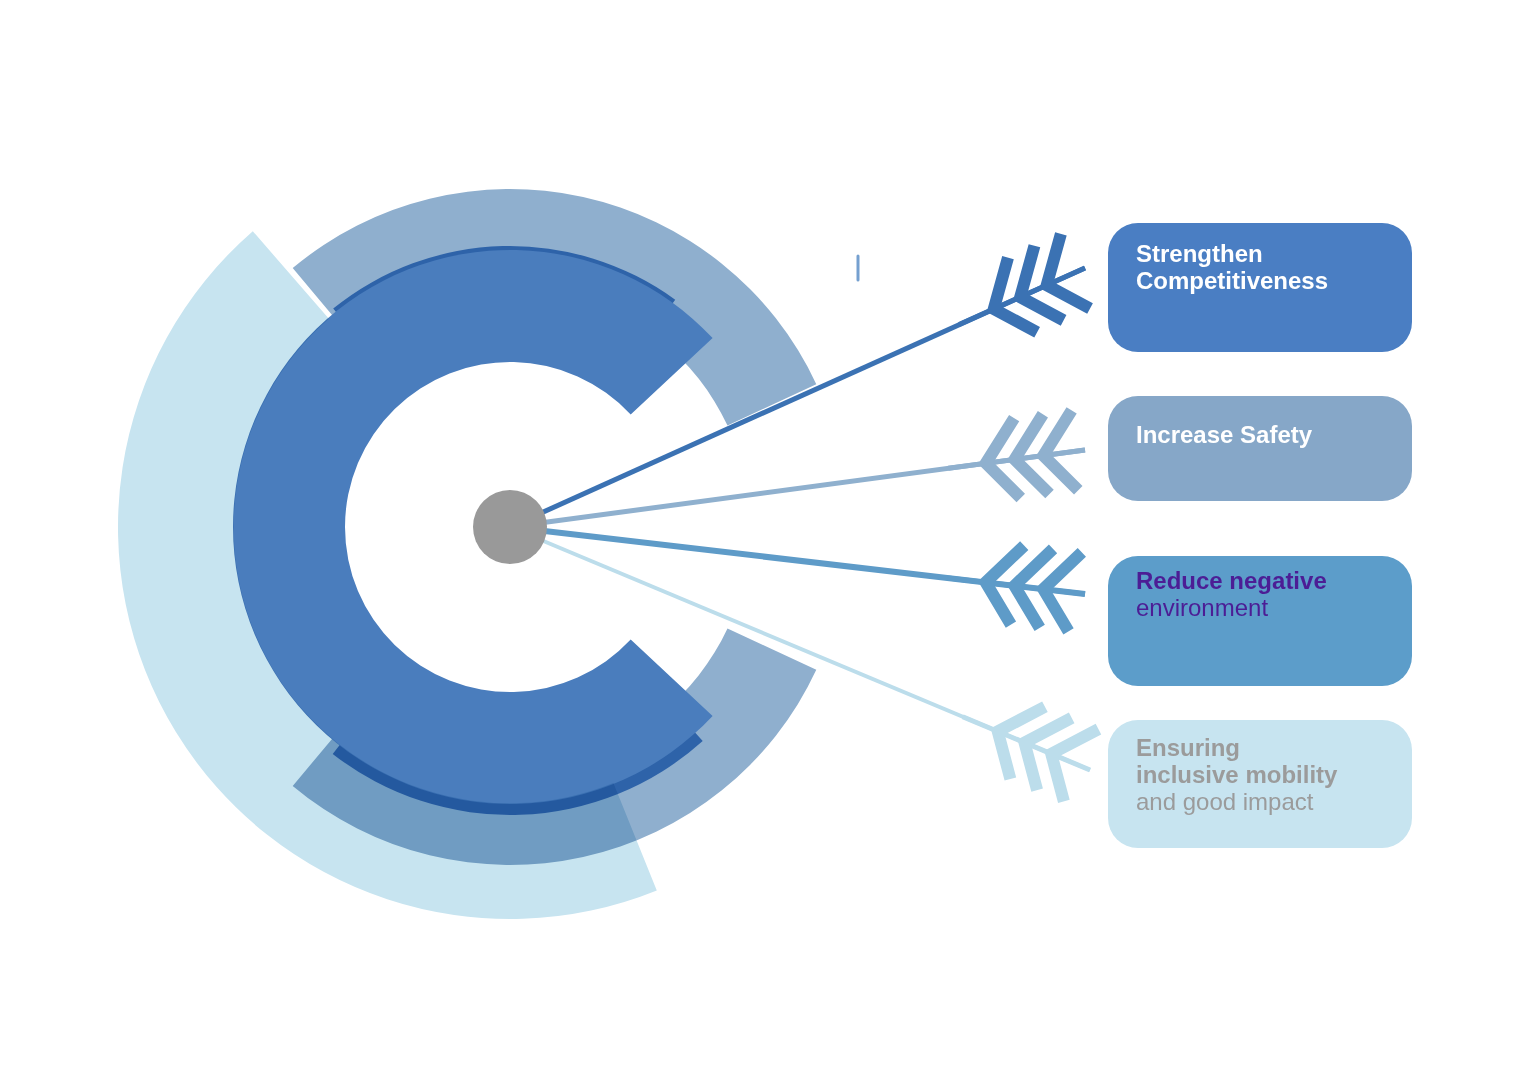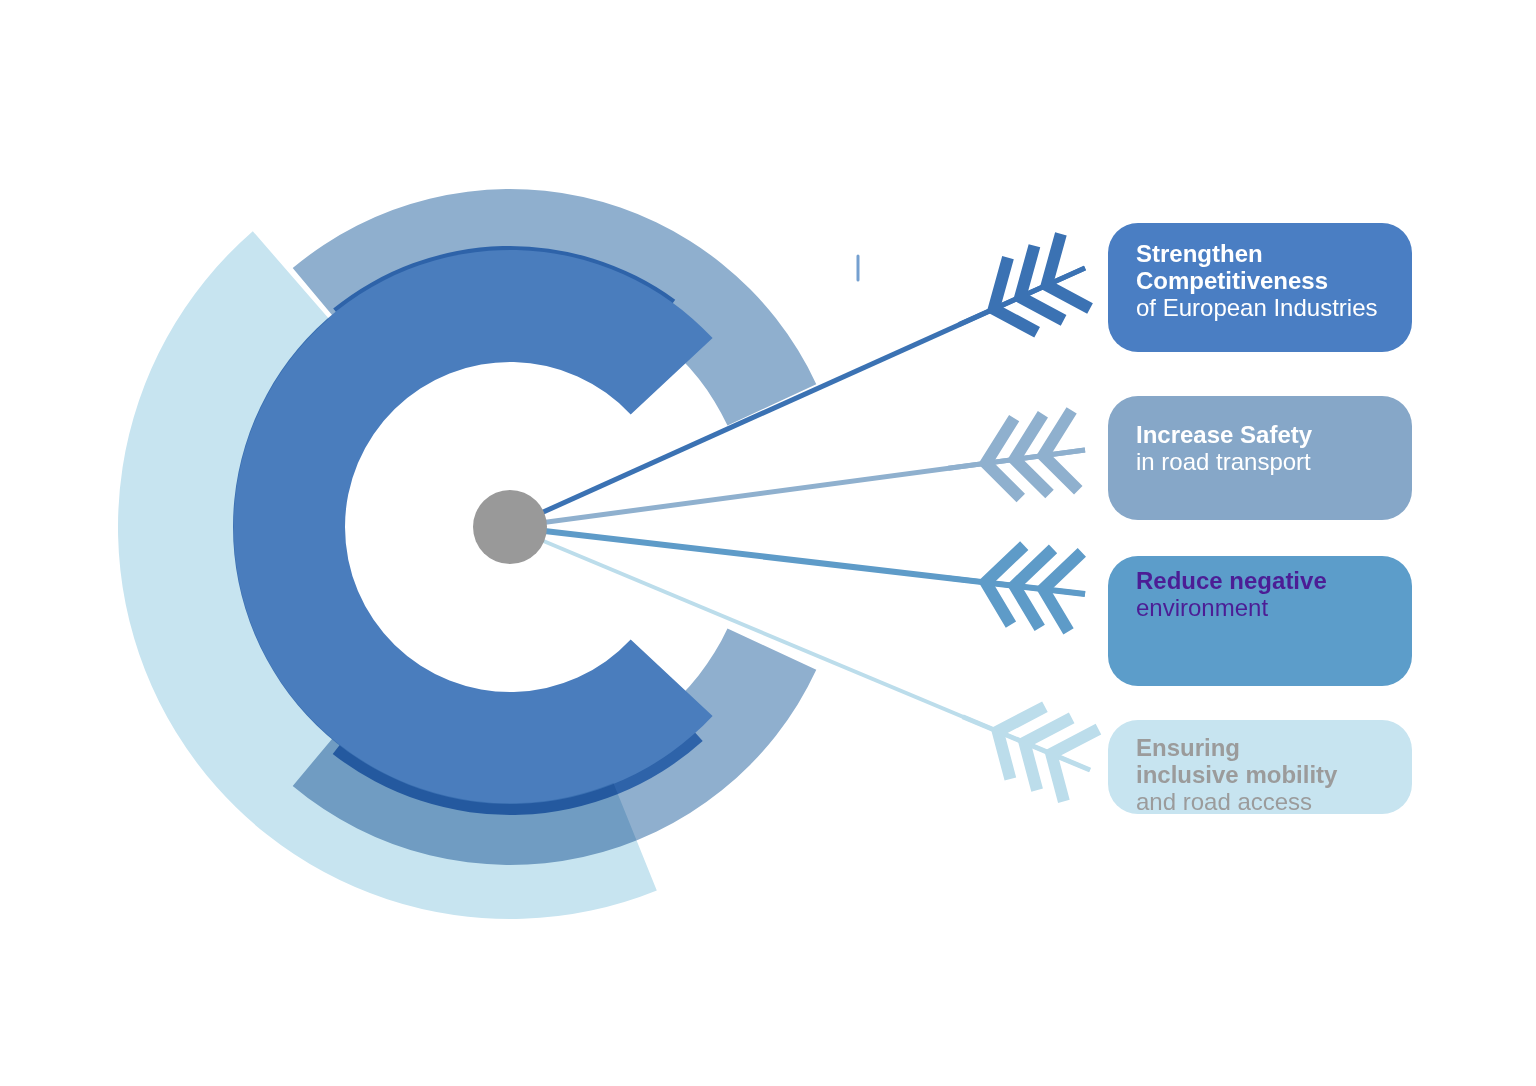--- a/index.html
+++ b/index.html
@@ -8,23 +8,23 @@
     overflow:hidden;font-family:"Liberation Sans",sans-serif;
   }
   .diagram-svg{position:absolute;left:0;top:0;width:1536px;height:1086px;}
   .goal-box{
     position:absolute;left:1108px;width:304px;border-radius:30px;
     box-sizing:border-box;padding-left:28px;padding-right:10px;
     font-size:24px;line-height:27px;color:#fff;
   }
   .goal-box .b{font-weight:700;margin-top:7px;}
   .box1{top:223px;height:129px;padding-top:17px;}
-  .box2{top:396px;height:124px;padding-top:25px;}
+  .box2{top:396px;height:105px;padding-top:25px;}
   .box3{top:556px;height:130px;padding-top:11px;}
-  .box4{top:720px;height:94px;padding-top:14px;}
+  .box4{top:720px;height:128px;padding-top:14px;}
   .pale-arc{mix-blend-mode:multiply;}
 </style>
 </head>
 <body>
 
 <div class="canvas" style="background-color: rgb(255, 255, 255);">
 
   <svg class="diagram-svg" viewBox="0 0 1536 1086">
     <defs>
       <g id="fletch" fill="none" stroke="currentColor">
@@ -53,32 +53,30 @@
     <use href="#fletch" transform="translate(1085,450) rotate(-7.6)" style="color: rgb(143, 176, 206);"></use>
     <use href="#fletch" transform="translate(1085,594) rotate(6.7)" style="color: rgb(94, 155, 200);"></use>
     <use href="#fletch" transform="translate(1090,770) rotate(22.7)" style="color: rgb(188, 221, 235);"></use>
 
     <circle cx="510" cy="527" r="37" fill="#999999"></circle>
   </svg>
 
   <div class="goal-box box1" style="background-color: rgb(74, 126, 195); color: rgb(255, 255, 255);">
     <div class="goal-line"><span class="b">Strengthen</span><span></span></div>
     <div class="goal-line"><span class="b">Competitiveness</span><span></span></div>
-    <div class="goal-line"><span class="b"></span><span>of European Industries</span></div>
   </div>
 
   <div class="goal-box box2" style="background-color: rgb(134, 167, 200); color: rgb(255, 255, 255);">
     <div class="goal-line"><span class="b">Increase Safety</span><span></span></div>
-    <div class="goal-line"><span class="b"></span><span>in road transport</span></div>
   </div>
 
   <div class="goal-box box3" style="background-color: rgb(92, 157, 202); color: #4c1d95;">
     <div class="goal-line"><span class="b">Reduce negative</span><span></span></div>
     <div class="goal-line"><span class="b"></span><span>environment</span></div>
   </div>
 
   <div class="goal-box box4" style="background-color: rgb(199, 228, 240); color: rgb(155, 155, 155);">
     <div class="goal-line"><span class="b">Ensuring</span><span></span></div>
     <div class="goal-line"><span class="b">inclusive mobility</span><span></span></div>
-    <div class="goal-line"><span class="b"></span><span>and road access</span></div>
+    <div class="goal-line"><span class="b"></span><span>and good impact</span></div>
   </div>
 
 </div>
 
 </body></html>

